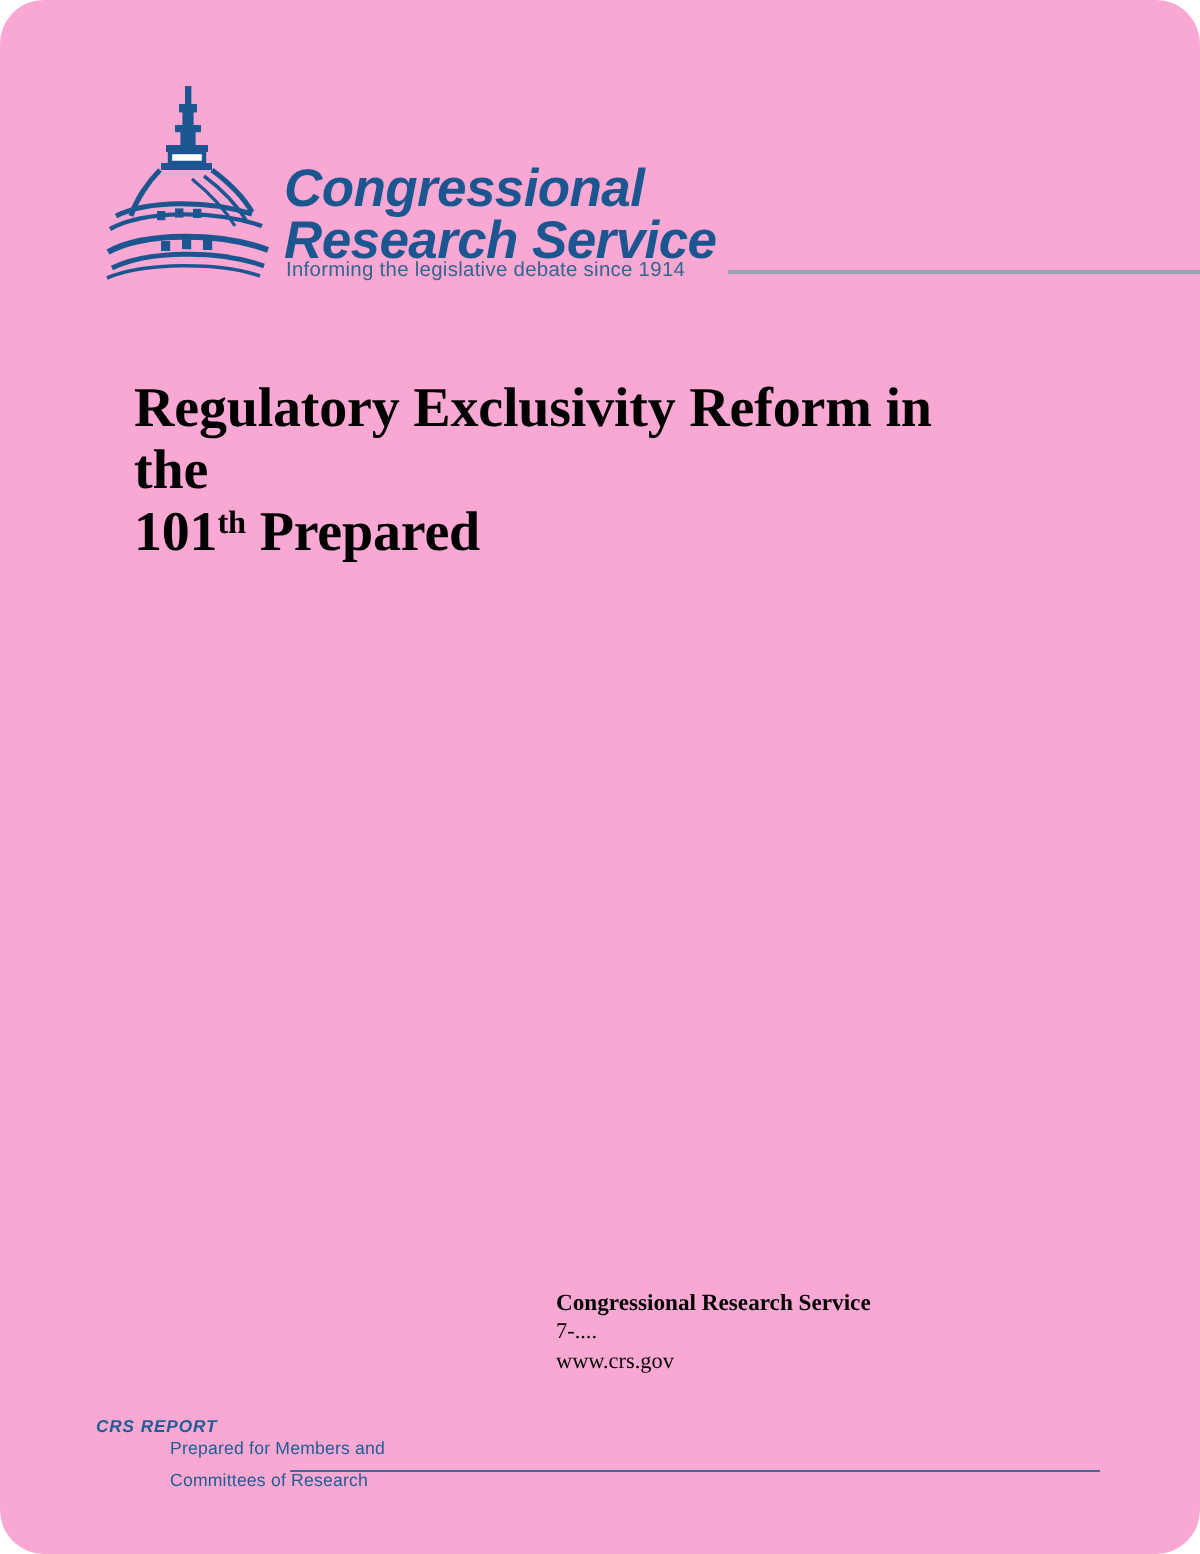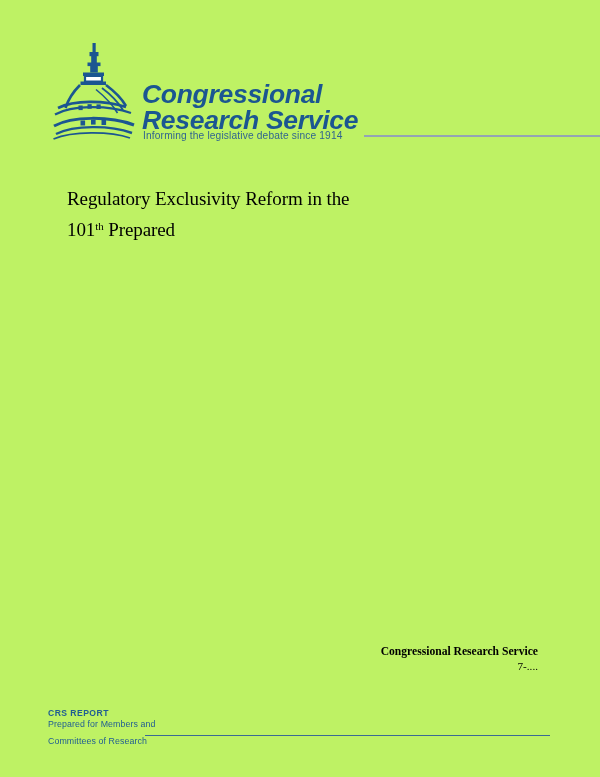--- a/index.html
+++ b/index.html
@@ -14,21 +14,22 @@
     position: relative;
     overflow: hidden;
     font-family: "Liberation Serif", "DejaVu Serif", serif;
     color: #000000;
     -webkit-font-smoothing: antialiased;
   }
 
   .page {
     position: absolute;
     inset: 0;
-    background: #bef264;
+    background: #f9a8d4;
+    border-radius: 22px;
   }
 
   
   .logo-block {
     position: absolute;
     left: 52px;
     top: 42px;
     width: 500px;
     height: 106px;
   }
@@ -76,22 +77,22 @@
     background: #93A4B5;
   }
 
   
   .doc-title {
     position: absolute;
     left: 67px;
     top: 170px;
     width: 430px;
     font-family: "Liberation Serif", "DejaVu Serif", serif;
-    font-weight: normal;
-    font-size: 19px;
+    font-weight: bold;
+    font-size: 28px;
     line-height: 31px;
     color: #000000;
     letter-spacing: -0.1px;
   }
   .doc-title sup {
     font-size: 0.58em;
     vertical-align: 0.52em;
     line-height: 0;
   }
 
@@ -122,21 +123,21 @@
     line-height: 17px;
     color: #000000;
   }
 
   
   .colophon {
     position: absolute;
     right: 62px;
     top: 644px;
     width: 260px;
-    text-align: right;
+    text-align: left;
     font-family: "Liberation Serif", "DejaVu Serif", serif;
     color: #000000;
   }
   .colophon .org {
     font-weight: bold;
     font-size: 11.6px;
     line-height: 15px;
   }
   .colophon .phone,
   .colophon .web,
@@ -152,25 +153,27 @@
     top: 708px;
     width: 510px;
     font-family: "Liberation Sans", "DejaVu Sans", sans-serif;
     color: #1F5C93;
   }
   .footer .f-title {
     font-weight: bold;
     font-size: 8.6px;
     letter-spacing: 0.45px;
     line-height: 11px;
+    font-style: italic;
   }
   .footer .f-line {
     font-size: 8.8px;
     line-height: 10.6px;
     letter-spacing: 0.1px;
+    margin-left: 37px;
   }
   .footer-last {
     position: relative;
     height: 11px;
   }
   .footer-rule {
     position: absolute;
     left: 97px;
     top: 5.5px;
     width: 405px;
@@ -237,20 +240,21 @@
 
   <h1 class="doc-title">
     <span>Regulatory Exclusivity Reform in the</span><br>
     <span>101</span><sup>th</sup><span> Prepared</span>
   </h1>
 
 
   <div class="colophon">
     <div class="org">Congressional Research Service</div>
     <div class="phone">7-....</div>
+    <div class="web">www.crs.gov</div>
   </div>
 
   <div class="footer">
     <div class="f-title">CRS REPORT</div>
     <div class="f-line">Prepared for Members and</div>
     <div class="footer-last">
       <span class="f-line">Committees of Research</span>
       <span class="footer-rule"></span>
     </div>
   </div>

